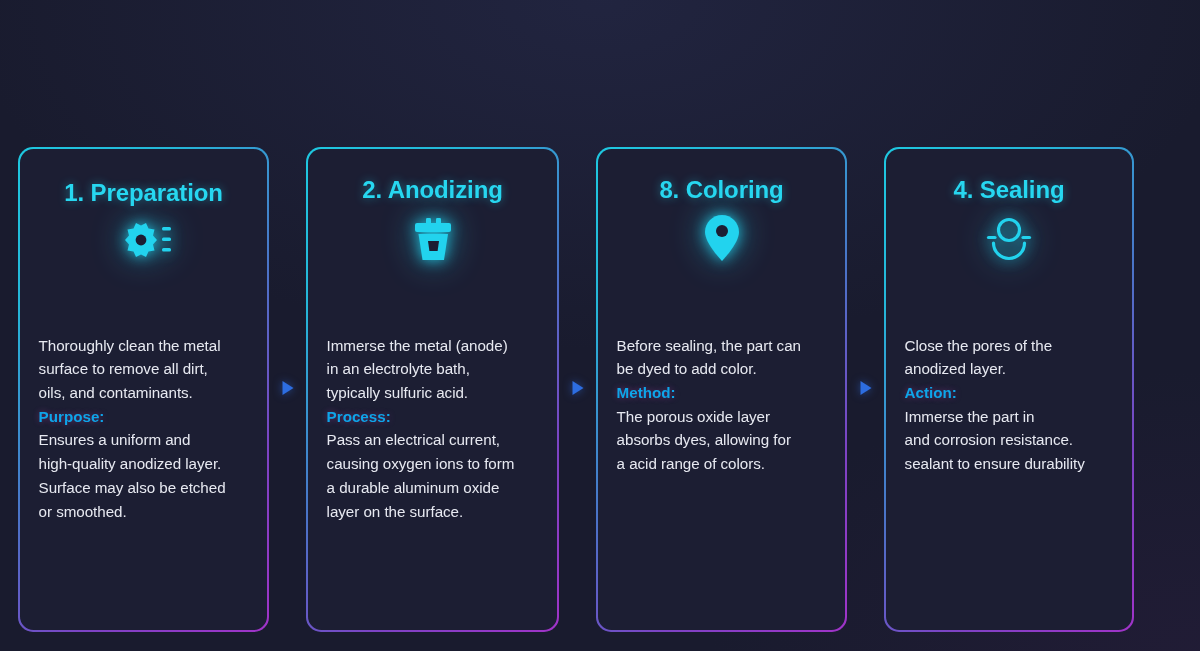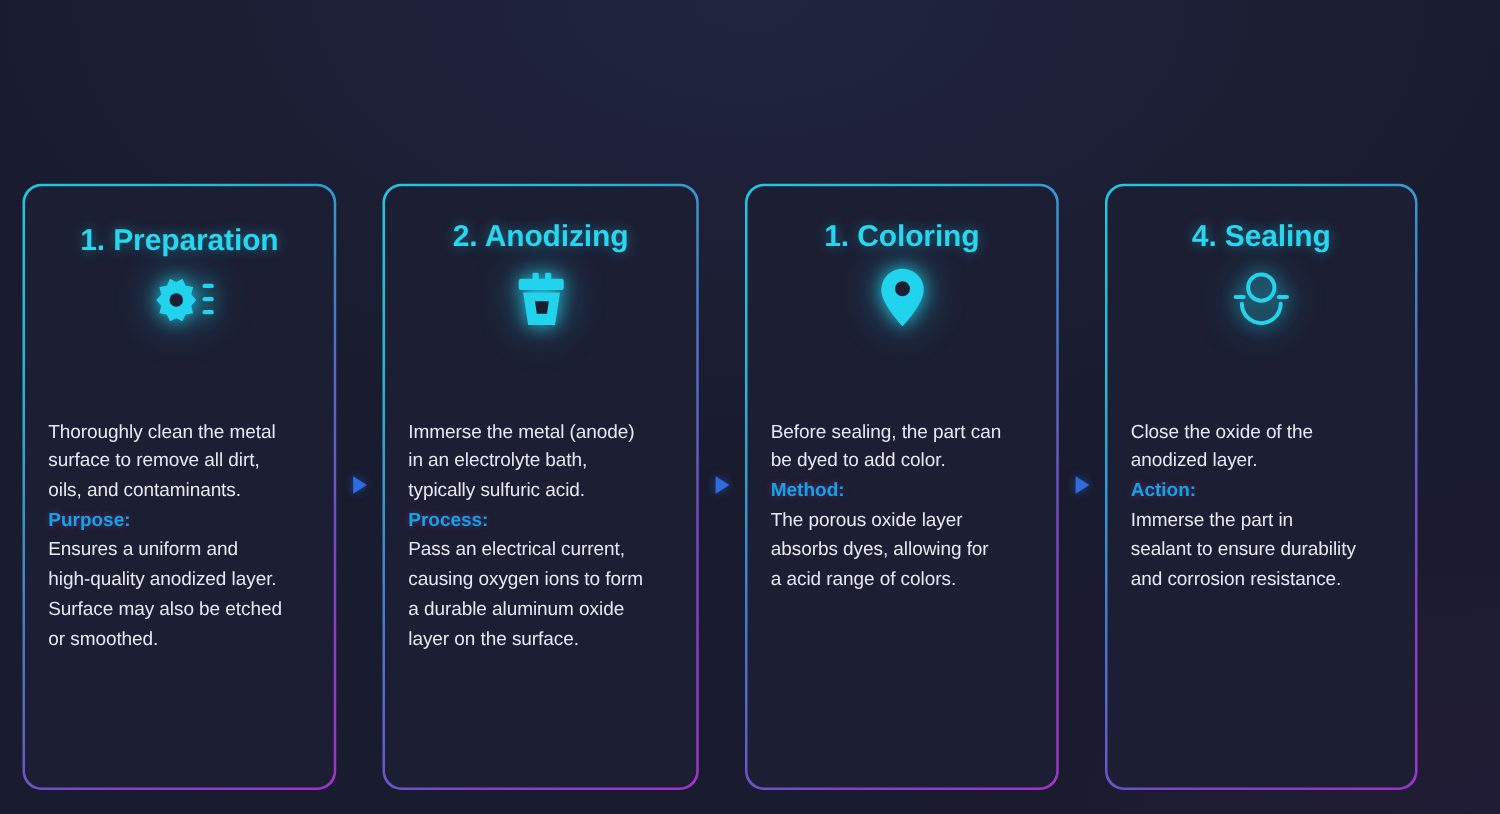--- a/index.html
+++ b/index.html
@@ -269,21 +269,21 @@
     </div>
 
     <div class="arrow">
       <div class="arrow-glyph"></div>
     </div>
 
     <div class="card-wrap w3">
       <div class="card">
         <div class="card-inner">
           <div class="card-head">
-            <div class="card-title">1. Coloring</div>
+            <div class="card-title">8. Coloring</div>
           </div>
           <div class="card-icon">
             <svg class="icon-glow" width="38" height="48" viewBox="0 0 38 48">
               <g fill="#22d3ee">
                 <path d="M19 1 C9.6 1 2 8.6 2 18 C2 29.5 19 47 19 47 C19 47 36 29.5 36 18 C36 8.6 28.4 1 19 1 Z"></path>
                 <circle cx="19" cy="17" r="6" fill="#1c1e33"></circle>
               </g>
             </svg>
           </div>
           <div class="card-body">
@@ -312,25 +312,25 @@
             <svg class="icon-glow" width="46" height="48" viewBox="0 0 46 48">
               <g stroke="#22d3ee" fill="none" stroke-width="3.2" stroke-linecap="round">
                 <circle cx="23" cy="14" r="10.5"></circle>
                 <line x1="2.5" y1="21.5" x2="9" y2="21.5"></line>
                 <line x1="37" y1="21.5" x2="43.5" y2="21.5"></line>
                 <path d="M7.5 27 A15.5 15.5 0 0 0 38.5 27"></path>
               </g>
             </svg>
           </div>
           <div class="card-body">
-            <div class="body-line">Close the oxide of the</div>
+            <div class="body-line">Close the pores of the</div>
             <div class="body-line">anodized layer.</div>
             <div class="body-label">Action:</div>
             <div class="body-line">Immerse the part in</div>
+            <div class="body-line">and corrosion resistance.</div>
             <div class="body-line">sealant to ensure durability</div>
-            <div class="body-line">and corrosion resistance.</div>
           </div>
         </div>
       </div>
     </div>
 
   </div>
 </div>
 
 </body></html>

